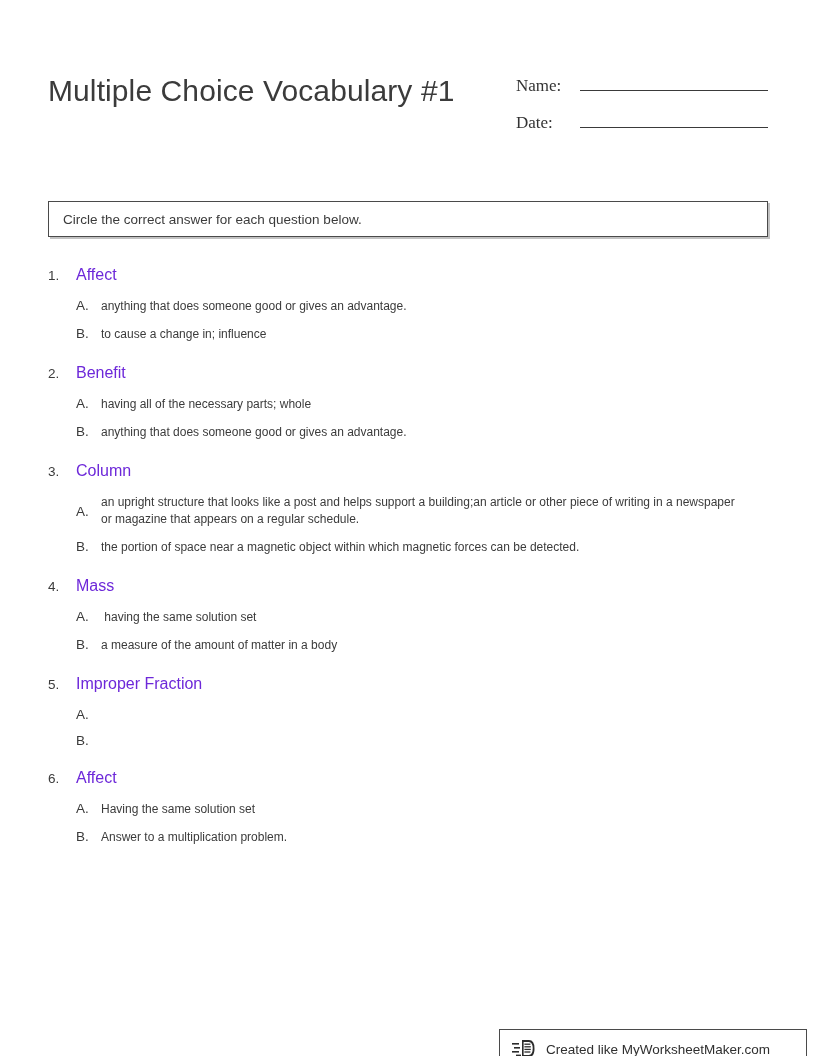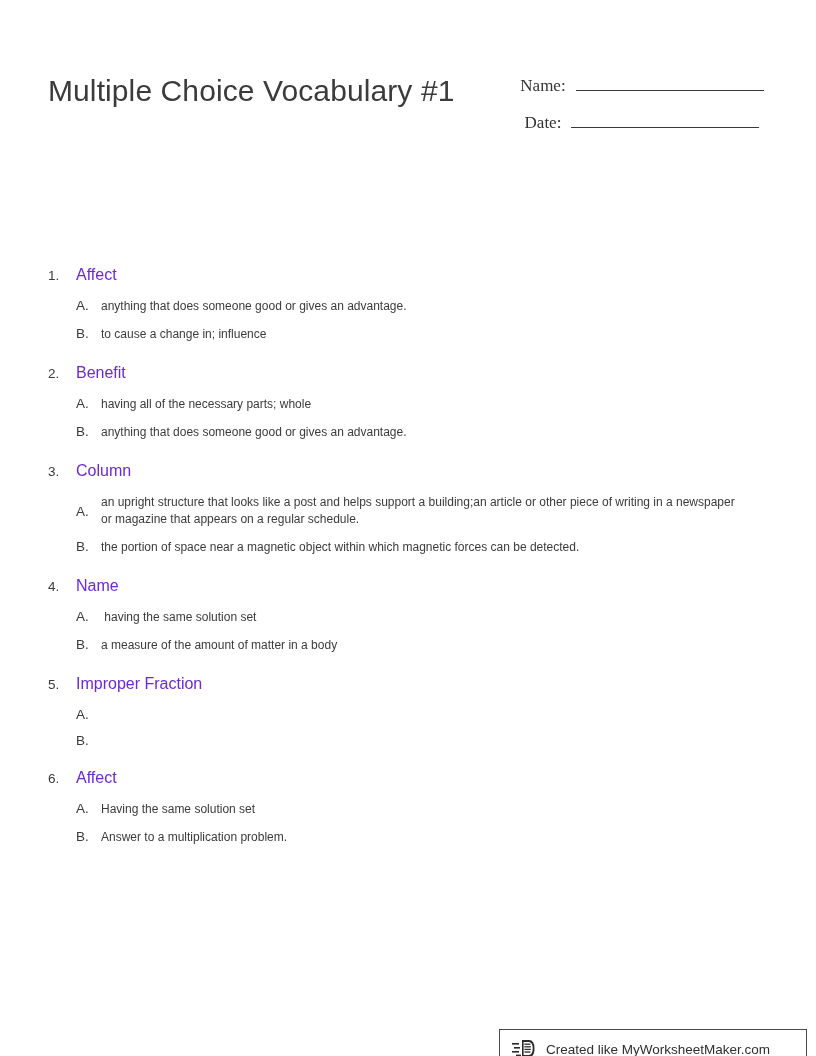--- a/index.html
+++ b/index.html
@@ -44,21 +44,21 @@
     margin: 0;
     padding-top: 2px;
   }
   .namedate {
     width: 252px;
     padding-top: 8px;
   }
   .nd-row {
     display: flex;
     align-items: baseline;
-    justify-content: center;
+    justify-content: space-between;
     margin-bottom: 17px;
   }
   .nd-label {
     font-family: "Liberation Serif", serif;
     font-size: 17px;
     color: #333333;
     margin-right: 10px;
     white-space: nowrap;
   }
   .nd-line {
@@ -176,20 +176,23 @@
         <span class="nd-label">Name:</span>
         <span class="nd-line"></span>
       </div>
       <div class="nd-row">
         <span class="nd-label">Date:</span>
         <span class="nd-line"></span>
       </div>
     </div>
   </div>
 
+  <div class="instructions">
+    <span class="instructions-text">Circle the correct answer for each question below.</span>
+  </div>
 
   <div class="questions" id="questions-container">
       <div class="question">
         <div class="q-head">
           <span class="q-num">1.</span>
           <span class="q-word">Affect</span>
         </div>
         <div class="options">
           <div class="option single">
             <span class="opt-letter">A.</span>
@@ -229,21 +232,21 @@
           </div>
           <div class="option single">
             <span class="opt-letter">B.</span>
             <span class="opt-text">the portion of space near a magnetic object within which magnetic forces can be detected.</span>
           </div>
         </div>
       </div>
       <div class="question">
         <div class="q-head">
           <span class="q-num">4.</span>
-          <span class="q-word">Name</span>
+          <span class="q-word">Mass</span>
         </div>
         <div class="options">
           <div class="option single">
             <span class="opt-letter">A.</span>
             <span class="opt-text"> having the same solution set</span>
           </div>
           <div class="option single">
             <span class="opt-letter">B.</span>
             <span class="opt-text">a measure of the amount of matter in a body</span>
           </div>

